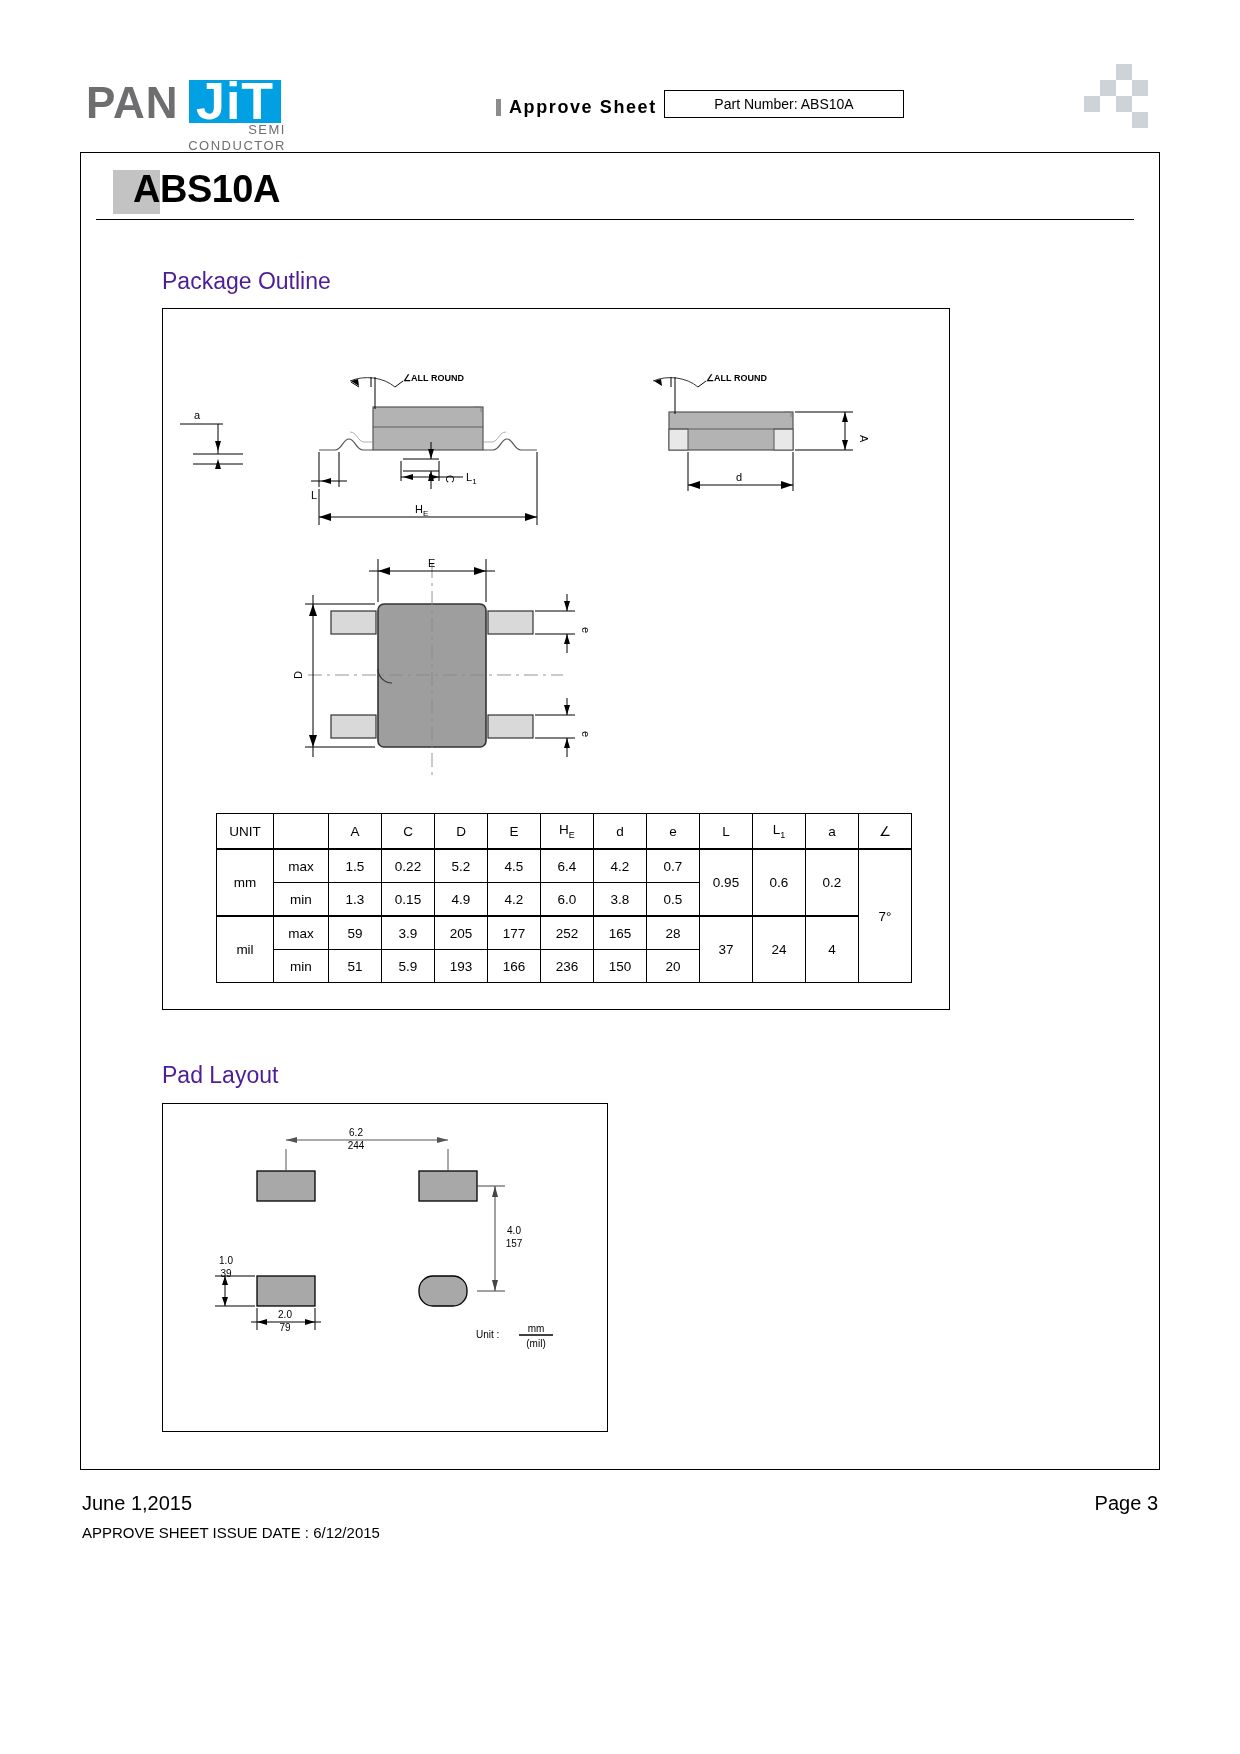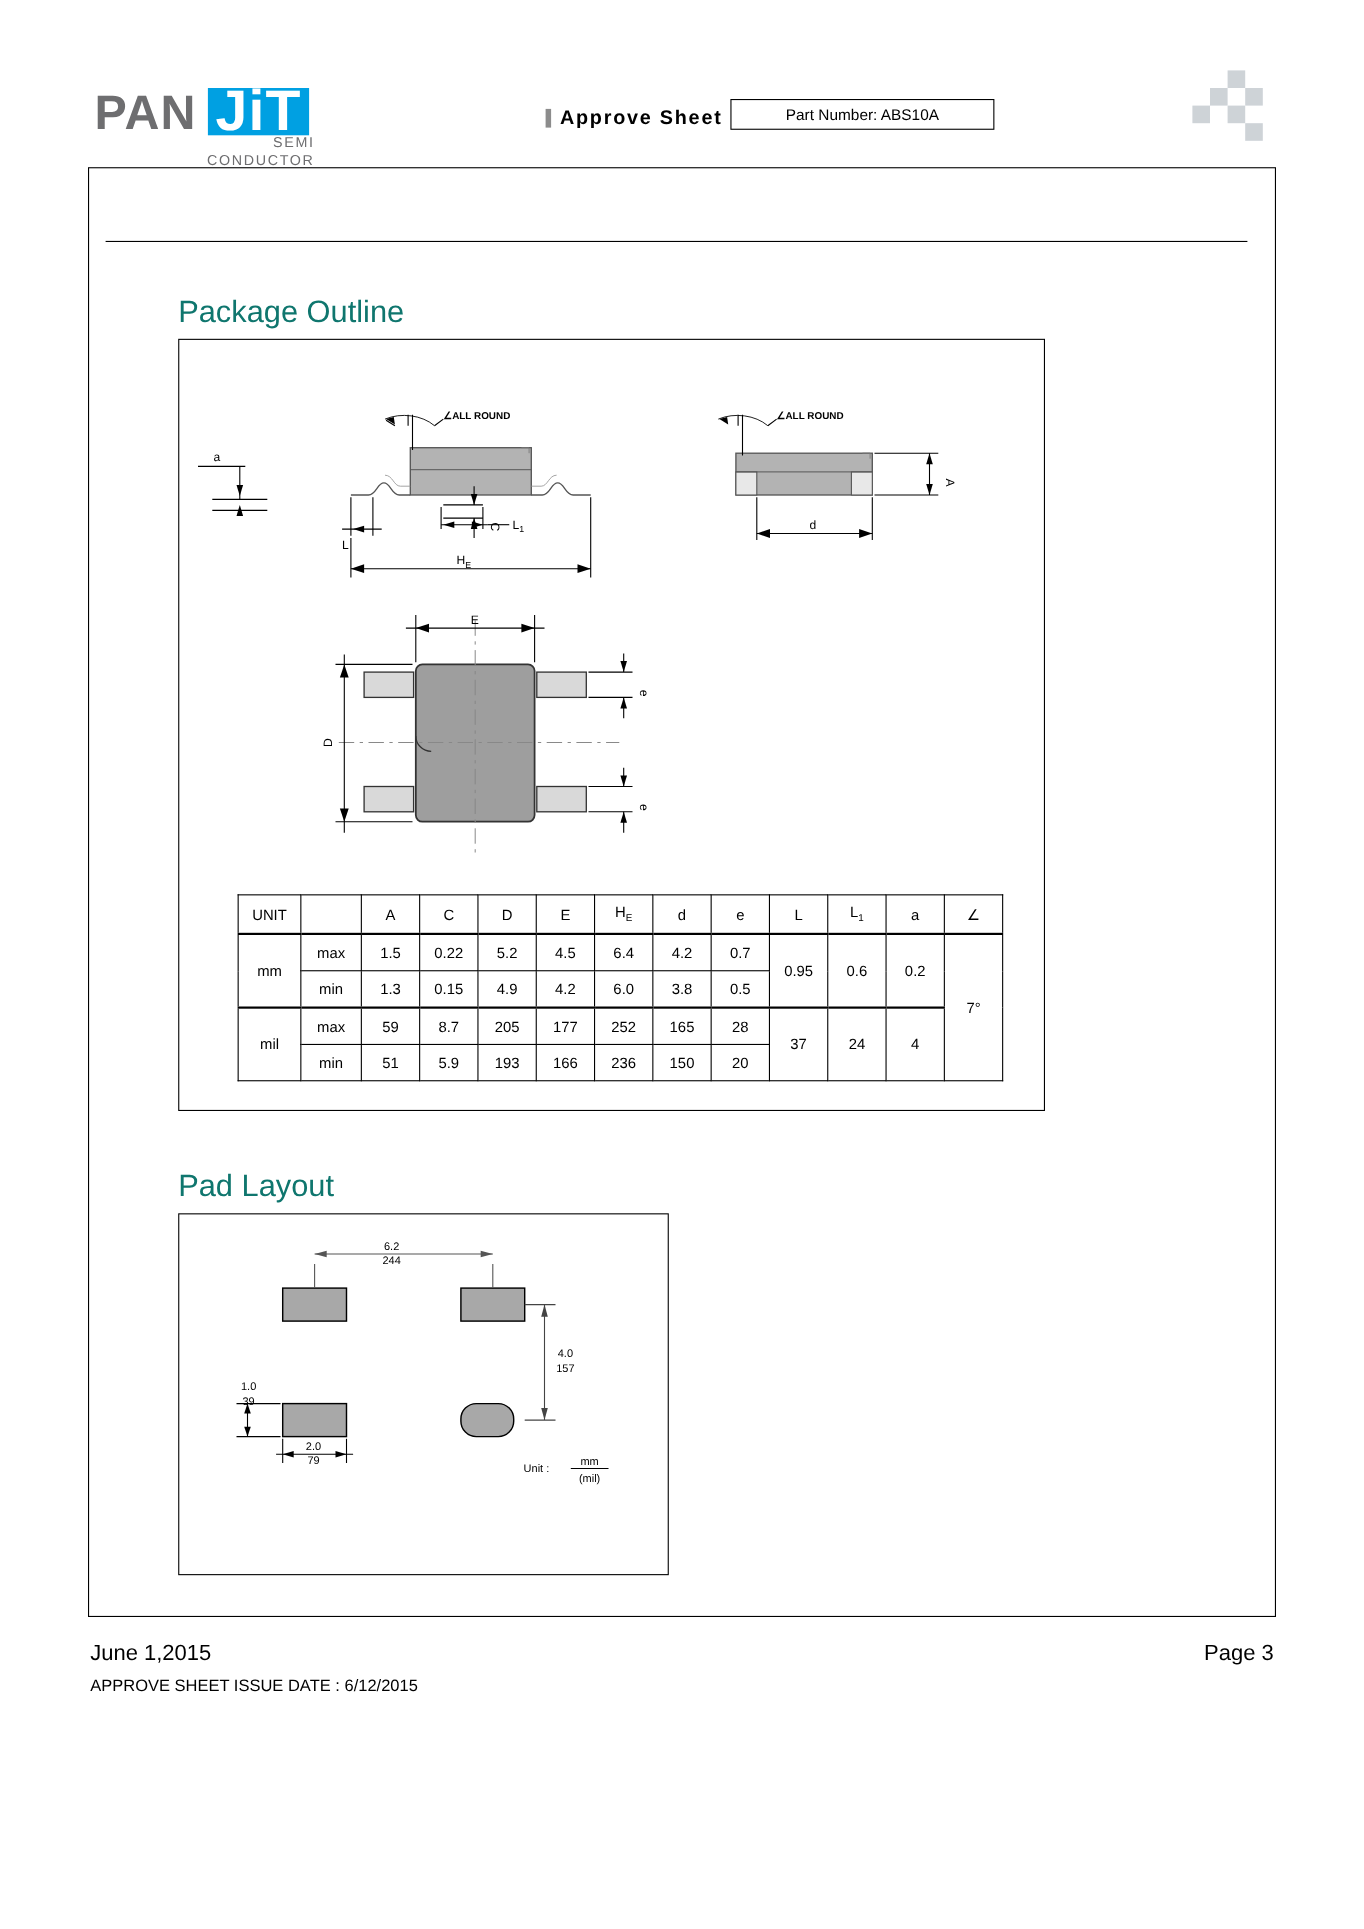--- a/index.html
+++ b/index.html
@@ -144,22 +144,22 @@
   .title-rule {
     position: absolute;
     left: 96px; top: 219px;
     width: 1038px; height: 0;
     border-top: 1.4px solid #000;
   }
 
   
   .section-heading {
     position: absolute;
-    font-size: 28px;
-    color: #0f766e;
+    font-size: 23px;
+    color: #4c1d95;
     letter-spacing: 0px;
   }
   #pkg-heading { left: 162px; top: 268px; }
   #pad-heading { left: 162px; top: 1062px; }
 
   
   .frame {
     position: absolute;
     border: 1.6px solid #000;
     box-sizing: border-box;
@@ -242,20 +242,24 @@
       <span class="chk" style="left:16px; top:16px;"></span>
       <span class="chk" style="left:48px; top:16px;"></span>
       <span class="chk" style="left:0px;  top:32px;"></span>
       <span class="chk" style="left:32px; top:32px;"></span>
       <span class="chk" style="left:48px; top:48px;"></span>
     </div>
   </div>
 
   <div class="main-box"></div>
 
+  <div class="title-row">
+    <span class="title-swatch"></span>
+    <span class="title-text">ABS10A</span>
+  </div>
   <div class="title-rule"></div>
 
   <div class="section-heading" id="pkg-heading">Package Outline</div>
 
   <div class="frame" id="pkg-frame">
     <svg class="draw-svg" width="788" height="702" viewBox="0 0 788 702">
       <g stroke="#000" fill="none" stroke-width="1">
 
         <rect x="210" y="98" width="110" height="43" fill="#b3b3b3" stroke="#555" stroke-width="1.2"></rect>
         <line x1="210" y1="118" x2="320" y2="118" stroke="#555" stroke-width="0.9"></line>
@@ -430,21 +434,21 @@
         <td>4.2</td>
         <td>6.0</td>
         <td>3.8</td>
         <td>0.5</td>
       </tr>
 
       <tr class="thickline">
         <td rowspan="2">mil</td>
         <td>max</td>
         <td>59</td>
-        <td>8.7</td>
+        <td>3.9</td>
         <td>205</td>
         <td>177</td>
         <td>252</td>
         <td>165</td>
         <td>28</td>
         <td rowspan="2">37</td>
         <td rowspan="2">24</td>
         <td rowspan="2">4</td>
       </tr>
 

